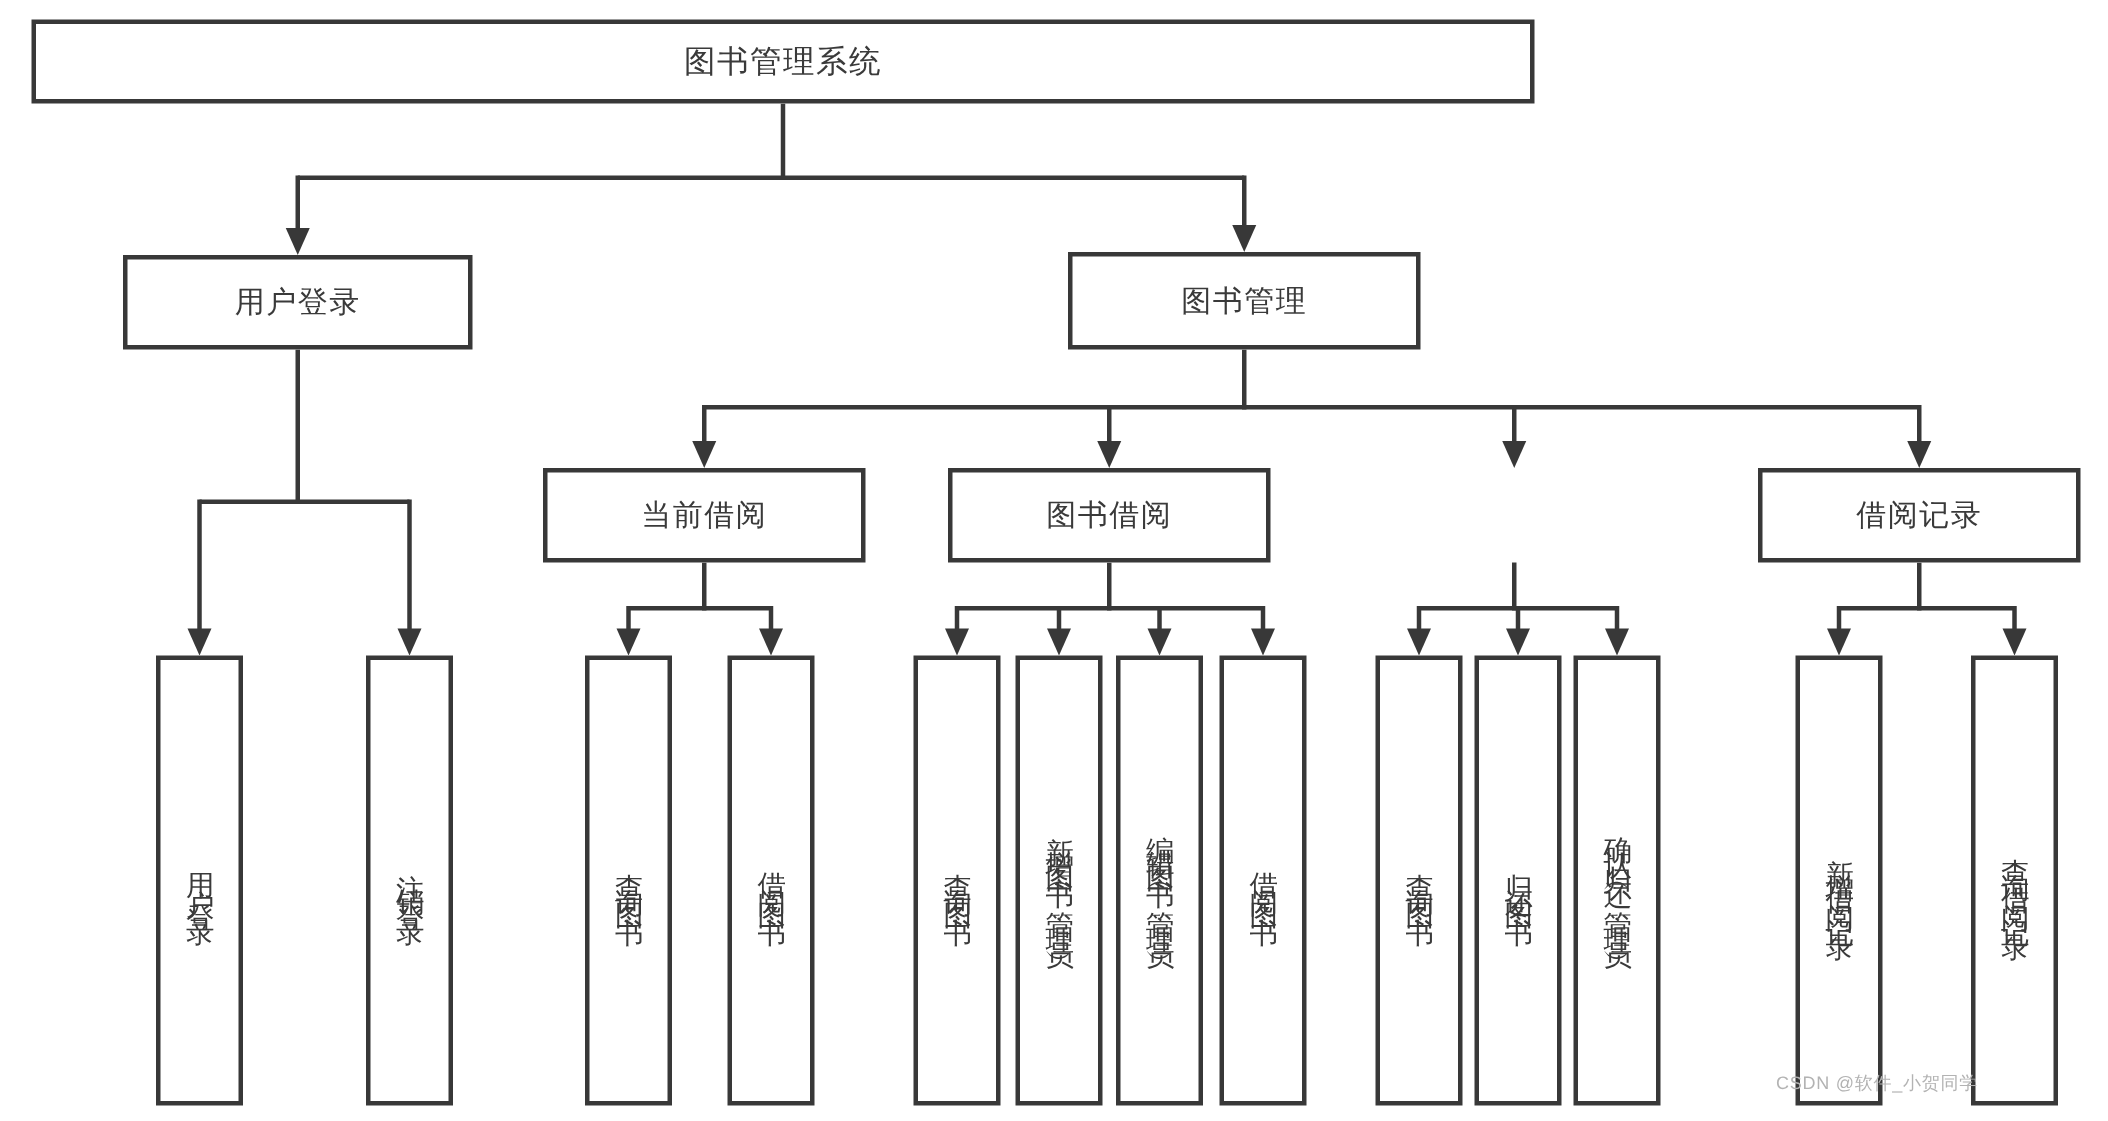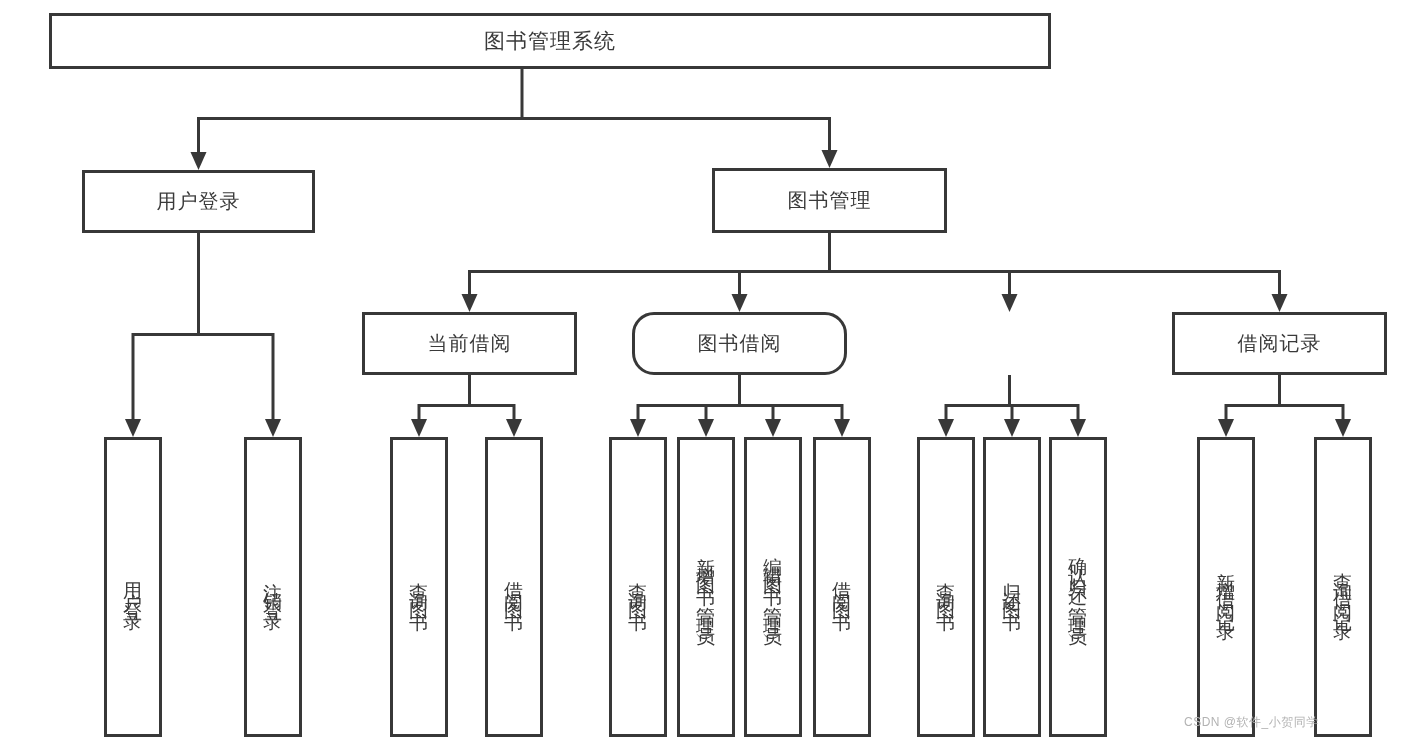--- a/index.html
+++ b/index.html
@@ -127,35 +127,35 @@
     <g>
       <path d="M1279.5 375 V407"></path>
       <path d="M1226 405.5 H1343"></path>
       <path d="M1226 404 V420"></path>
       <polygon points="1218,419 1234,419 1226,437"></polygon>
       <path d="M1343 404 V420"></path>
       <polygon points="1335,419 1351,419 1343,437"></polygon>
     </g>
   </svg>
 
-  <div class="node hnode root-node" style="left:21px; top:13px; width:1002px; height:56px;margin-left:28px;">
+  <div class="node hnode root-node" style="left:21px; top:13px; width:1002px; height:56px;">
     <span>图书管理系统</span>
   </div>
 
   <div class="node hnode" style="left:82px; top:170px; width:233px; height:63px;">
     <span>用户登录</span>
   </div>
   <div class="node hnode" style="left:712px; top:168px; width:235px; height:65px;">
     <span>图书管理</span>
   </div>
 
   <div class="node hnode" style="left:362px; top:312px; width:215px; height:63px;">
     <span>当前借阅</span>
   </div>
-  <div class="node hnode" style="left:632px; top:312px; width:215px; height:63px;border-radius:22px;">
+  <div class="node hnode" style="left:632px; top:312px; width:215px; height:63px;">
     <span>图书借阅</span>
   </div>
   <div class="node hnode" style="left:1172px; top:312px; width:215px; height:63px;">
     <span>借阅记录</span>
   </div>
 
   <div class="node vnode" style="left:104px; top:437px; width:58px; height:300px;">
     <span>用户登录</span>
   </div>
   <div class="node vnode" style="left:244px; top:437px; width:58px; height:300px;">

